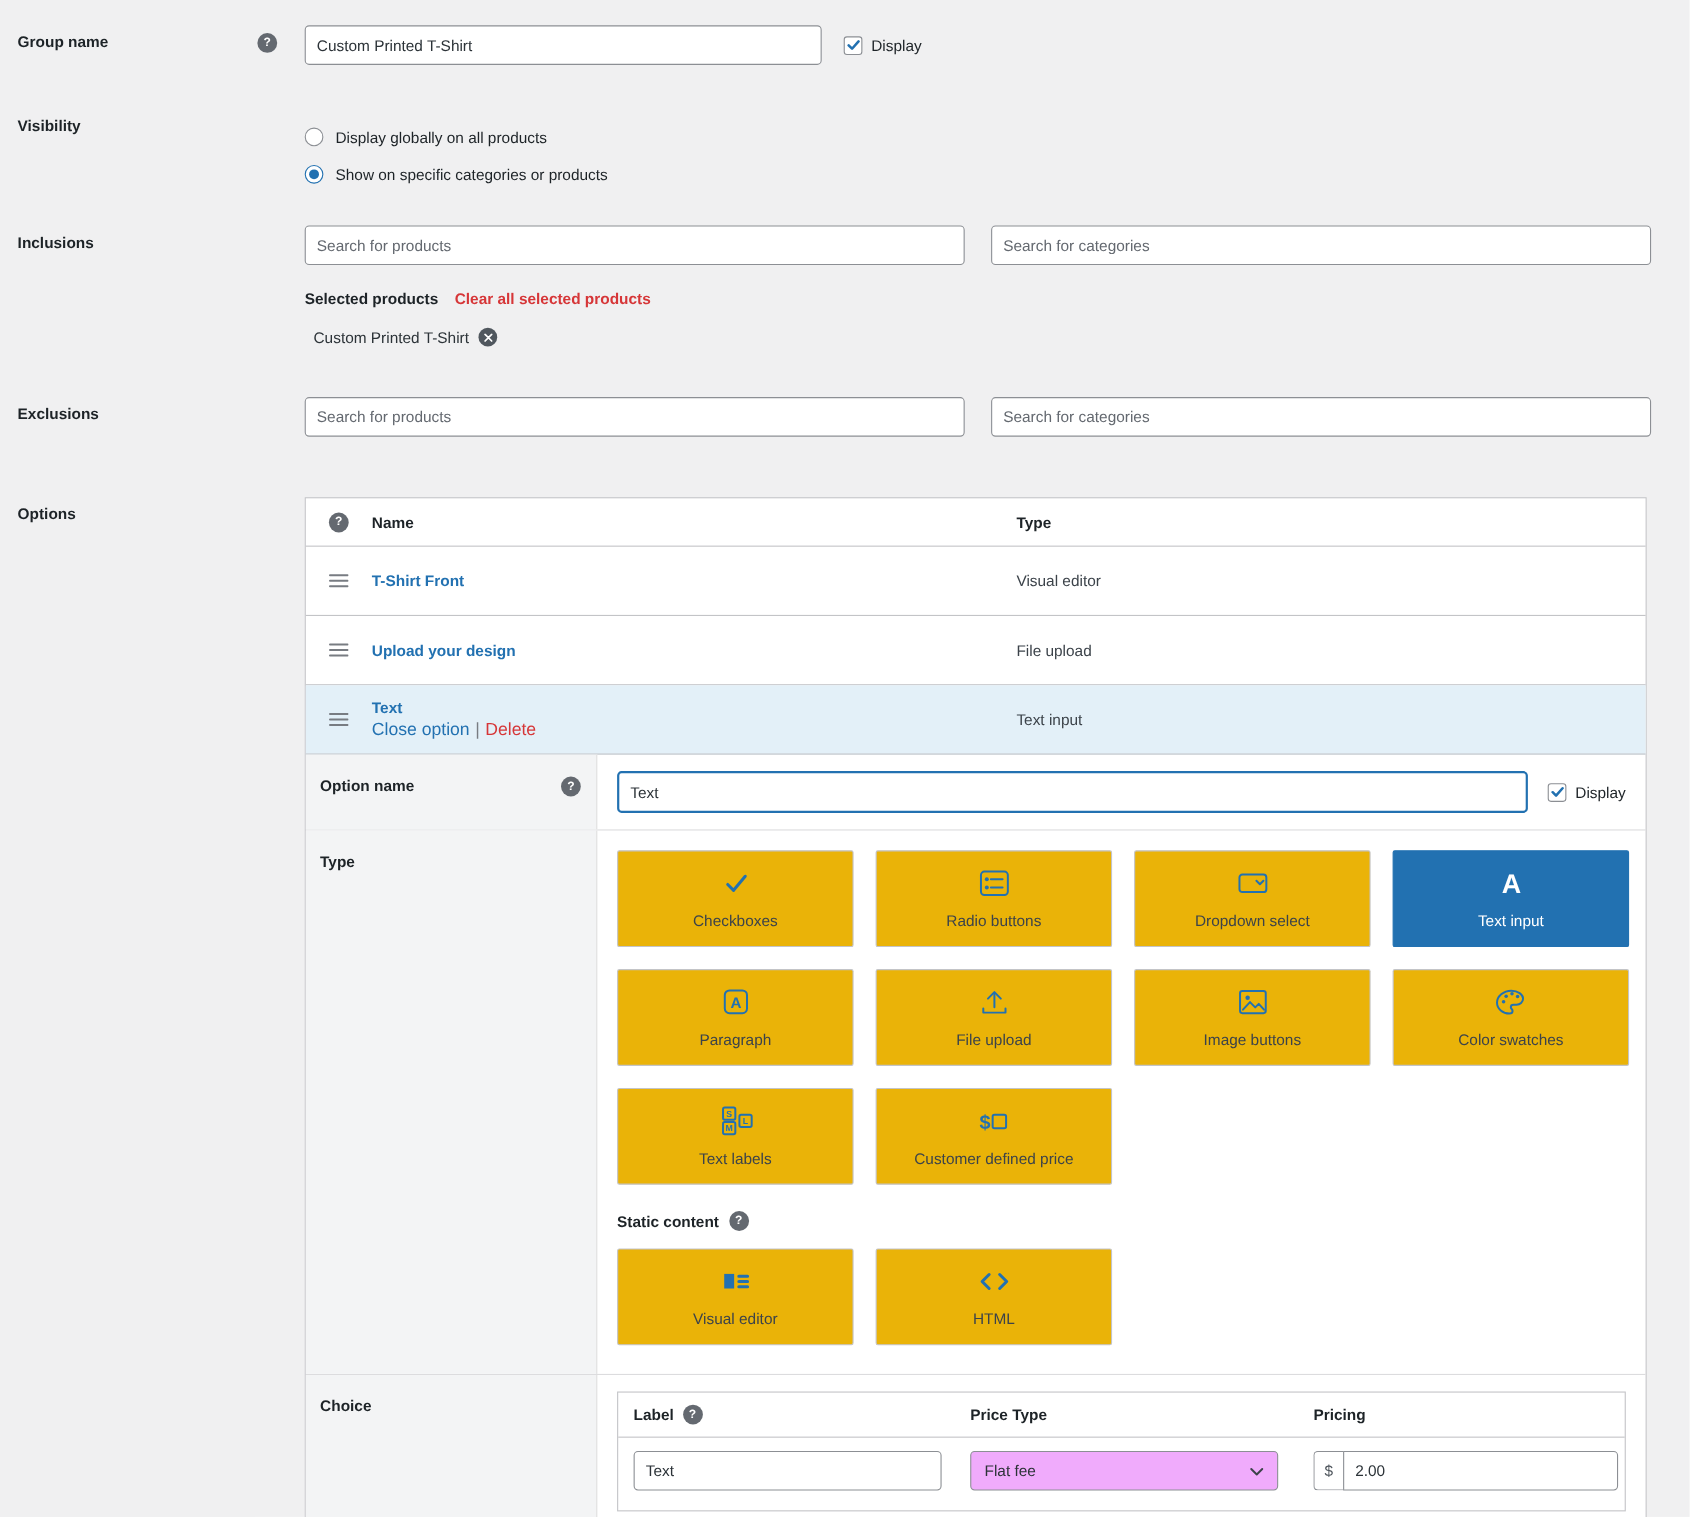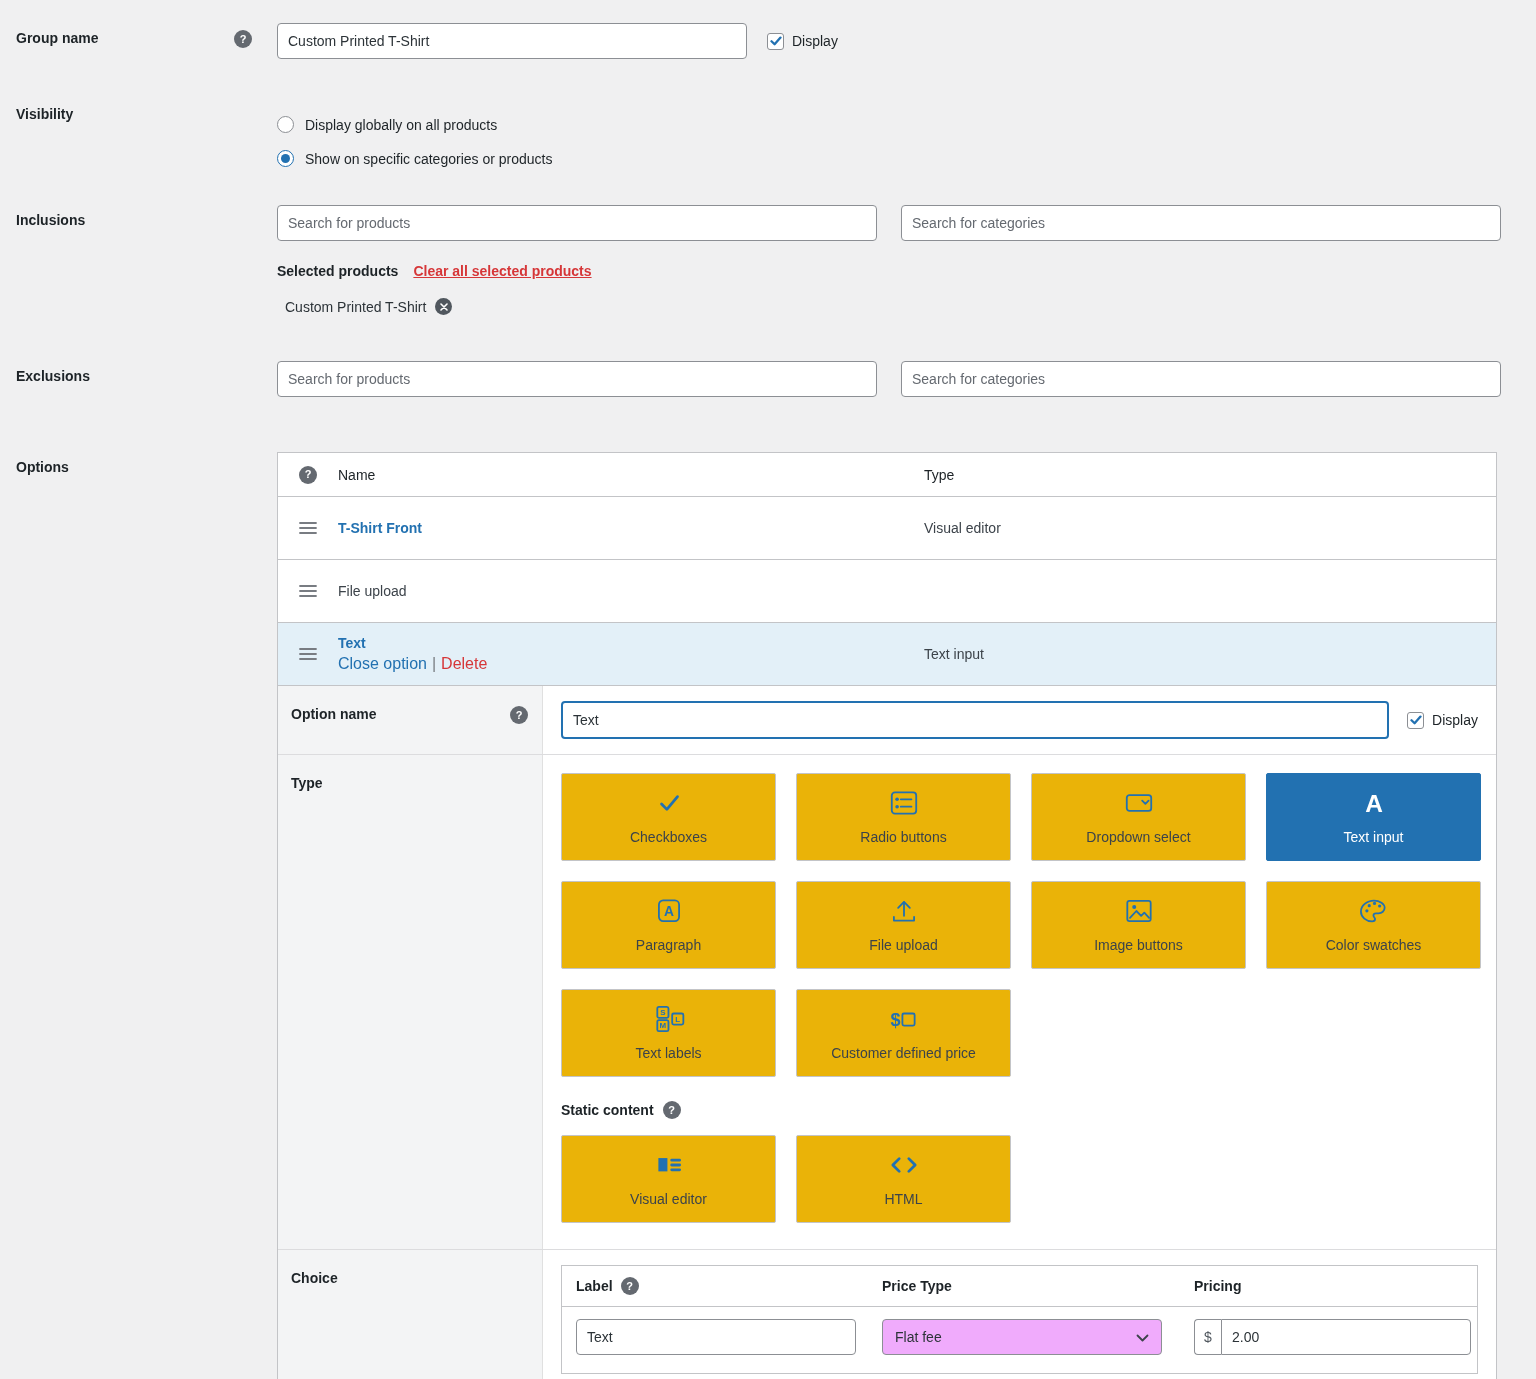--- a/index.html
+++ b/index.html
@@ -21,31 +21,31 @@
   .row-group{margin-bottom:40px}
   .row-group .content{display:flex;align-items:center;gap:20px}
   .gname-input{width:470px}
   .row-vis{margin-bottom:38px}
   .vrow{display:flex;align-items:flex-end;gap:11px;height:34px}
   .row-inc{margin-bottom:46px}
   .row-exc{margin-bottom:55px}
   .pair{display:flex;gap:24px}
   .pair .txt{flex:1}
   .selline{margin-top:22px;display:flex;align-items:center;gap:15px}
-  .redlink{color:#d63638;text-decoration:underline;font-weight:700;cursor:pointer}
+  .redlink{color:#d63638;font-weight:700;cursor:pointer}
   .tagline{margin-top:19px;padding-left:8px;display:flex;align-items:center;gap:9px;color:#2c3338}
   .tagx{width:17px;height:17px;border-radius:50%;background:#50575e;display:inline-flex;align-items:center;justify-content:center;cursor:pointer}
   
   .otable{width:1220px;background:#fff;border:1px solid #c3c4c7}
   .ohead,.orow{display:flex;align-items:center}
   .ohead{height:44px;border-bottom:1px solid #c3c4c7}
   .c-handle{width:60px;display:flex;justify-content:center;align-items:center;flex-shrink:0}
   .c-name{flex:1;min-width:0}
   .c-type{width:572px;flex-shrink:0;color:#3c434a}
-  .ohead .c-name,.ohead .c-type{font-weight:400;color:#1d2327}
+  .ohead .c-name,.ohead .c-type{font-weight:700;color:#1d2327}
   .orow{min-height:63px;border-bottom:1px solid #c3c4c7}
   .orow.active{background:#e3f0f8;padding:10px 0}
   .namelink{color:#2271b1;font-weight:600;text-decoration:none;cursor:pointer}
   .rowactions{font-size:16px;margin-top:4px}
   .rowactions .close{color:#2271b1;cursor:pointer}
   .rowactions .sep{color:#787c82;margin:0 5px}
   .rowactions .del{color:#d63638;cursor:pointer}
   
   .ed-section{display:flex;border-bottom:1px solid #dcdcde}
   .ed-section:last-child{border-bottom:none}
@@ -175,20 +175,21 @@
         <div class="c-name"><a class="namelink">T-Shirt Front</a></div>
         <div class="c-type">Visual editor</div>
       </div>
 
       <div class="orow">
         <div class="c-handle">
             <svg width="18" height="14" viewBox="0 0 18 14">
               <path d="M1 2h16M1 7h16M1 12h16" stroke="#787c82" stroke-width="1.8" stroke-linecap="round"></path>
             </svg>
           </div>
+        <div class="c-name"><a class="namelink">Upload your design</a></div>
         <div class="c-type">File upload</div>
       </div>
 
       <div class="orow active">
         <div class="c-handle">
             <svg width="18" height="14" viewBox="0 0 18 14">
               <path d="M1 2h16M1 7h16M1 12h16" stroke="#787c82" stroke-width="1.8" stroke-linecap="round"></path>
             </svg>
           </div>
         <div class="c-name">

